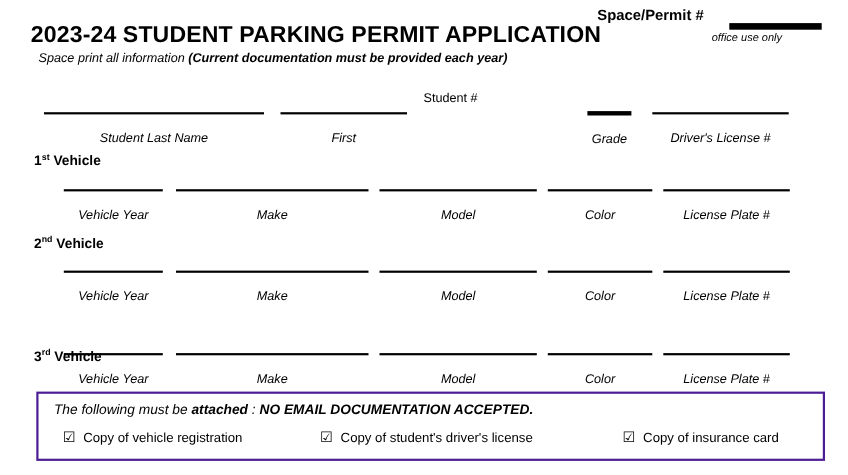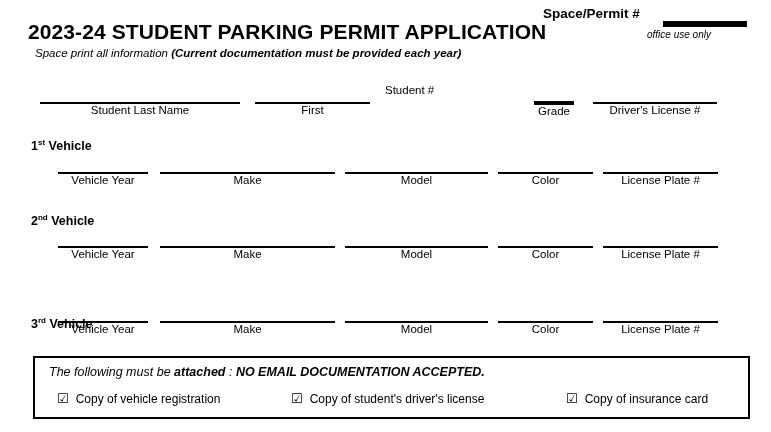--- a/index.html
+++ b/index.html
@@ -59,22 +59,23 @@
   .field {
     position: absolute;
     text-align: center;
   }
   .field .line {
     height: 1.5px;
     background: #000;
   }
   .field .line.thick { height: 3.5px; }
   .field .flabel {
-    margin-top: 0;
+    margin-top: 16px;
     font-size: 11.5px;
+    font-style: italic;
     white-space: nowrap;
     text-align: center;
   }
   .vehicle-heading {
     position: absolute;
     left: 31px;
     font-size: 12.5px;
     font-weight: bold;
     white-space: nowrap;
   }
@@ -94,21 +95,21 @@
   .row1 .field { top: 172px; }
   .row2 .field { top: 246px; }
   .row3 .field { top: 321px; }
   .vh1 { top: 138px; }
   .vh2 { top: 213px; }
   .vh3 { top: 288px; margin-top: 28px; }
   .attach-box {
     position: absolute;
     left: 33px; top: 356px;
     width: 717px; height: 63px;
-    border: 2px solid #000000;
+    border: 2px solid #4c1d95;
   }
   .attach-heading {
     position: absolute;
     left: 14px; top: 7px;
     font-size: 12.5px;
     font-style: italic;
     white-space: nowrap;
   }
   .attach-heading b { font-style: italic; }
   .attach-item {

